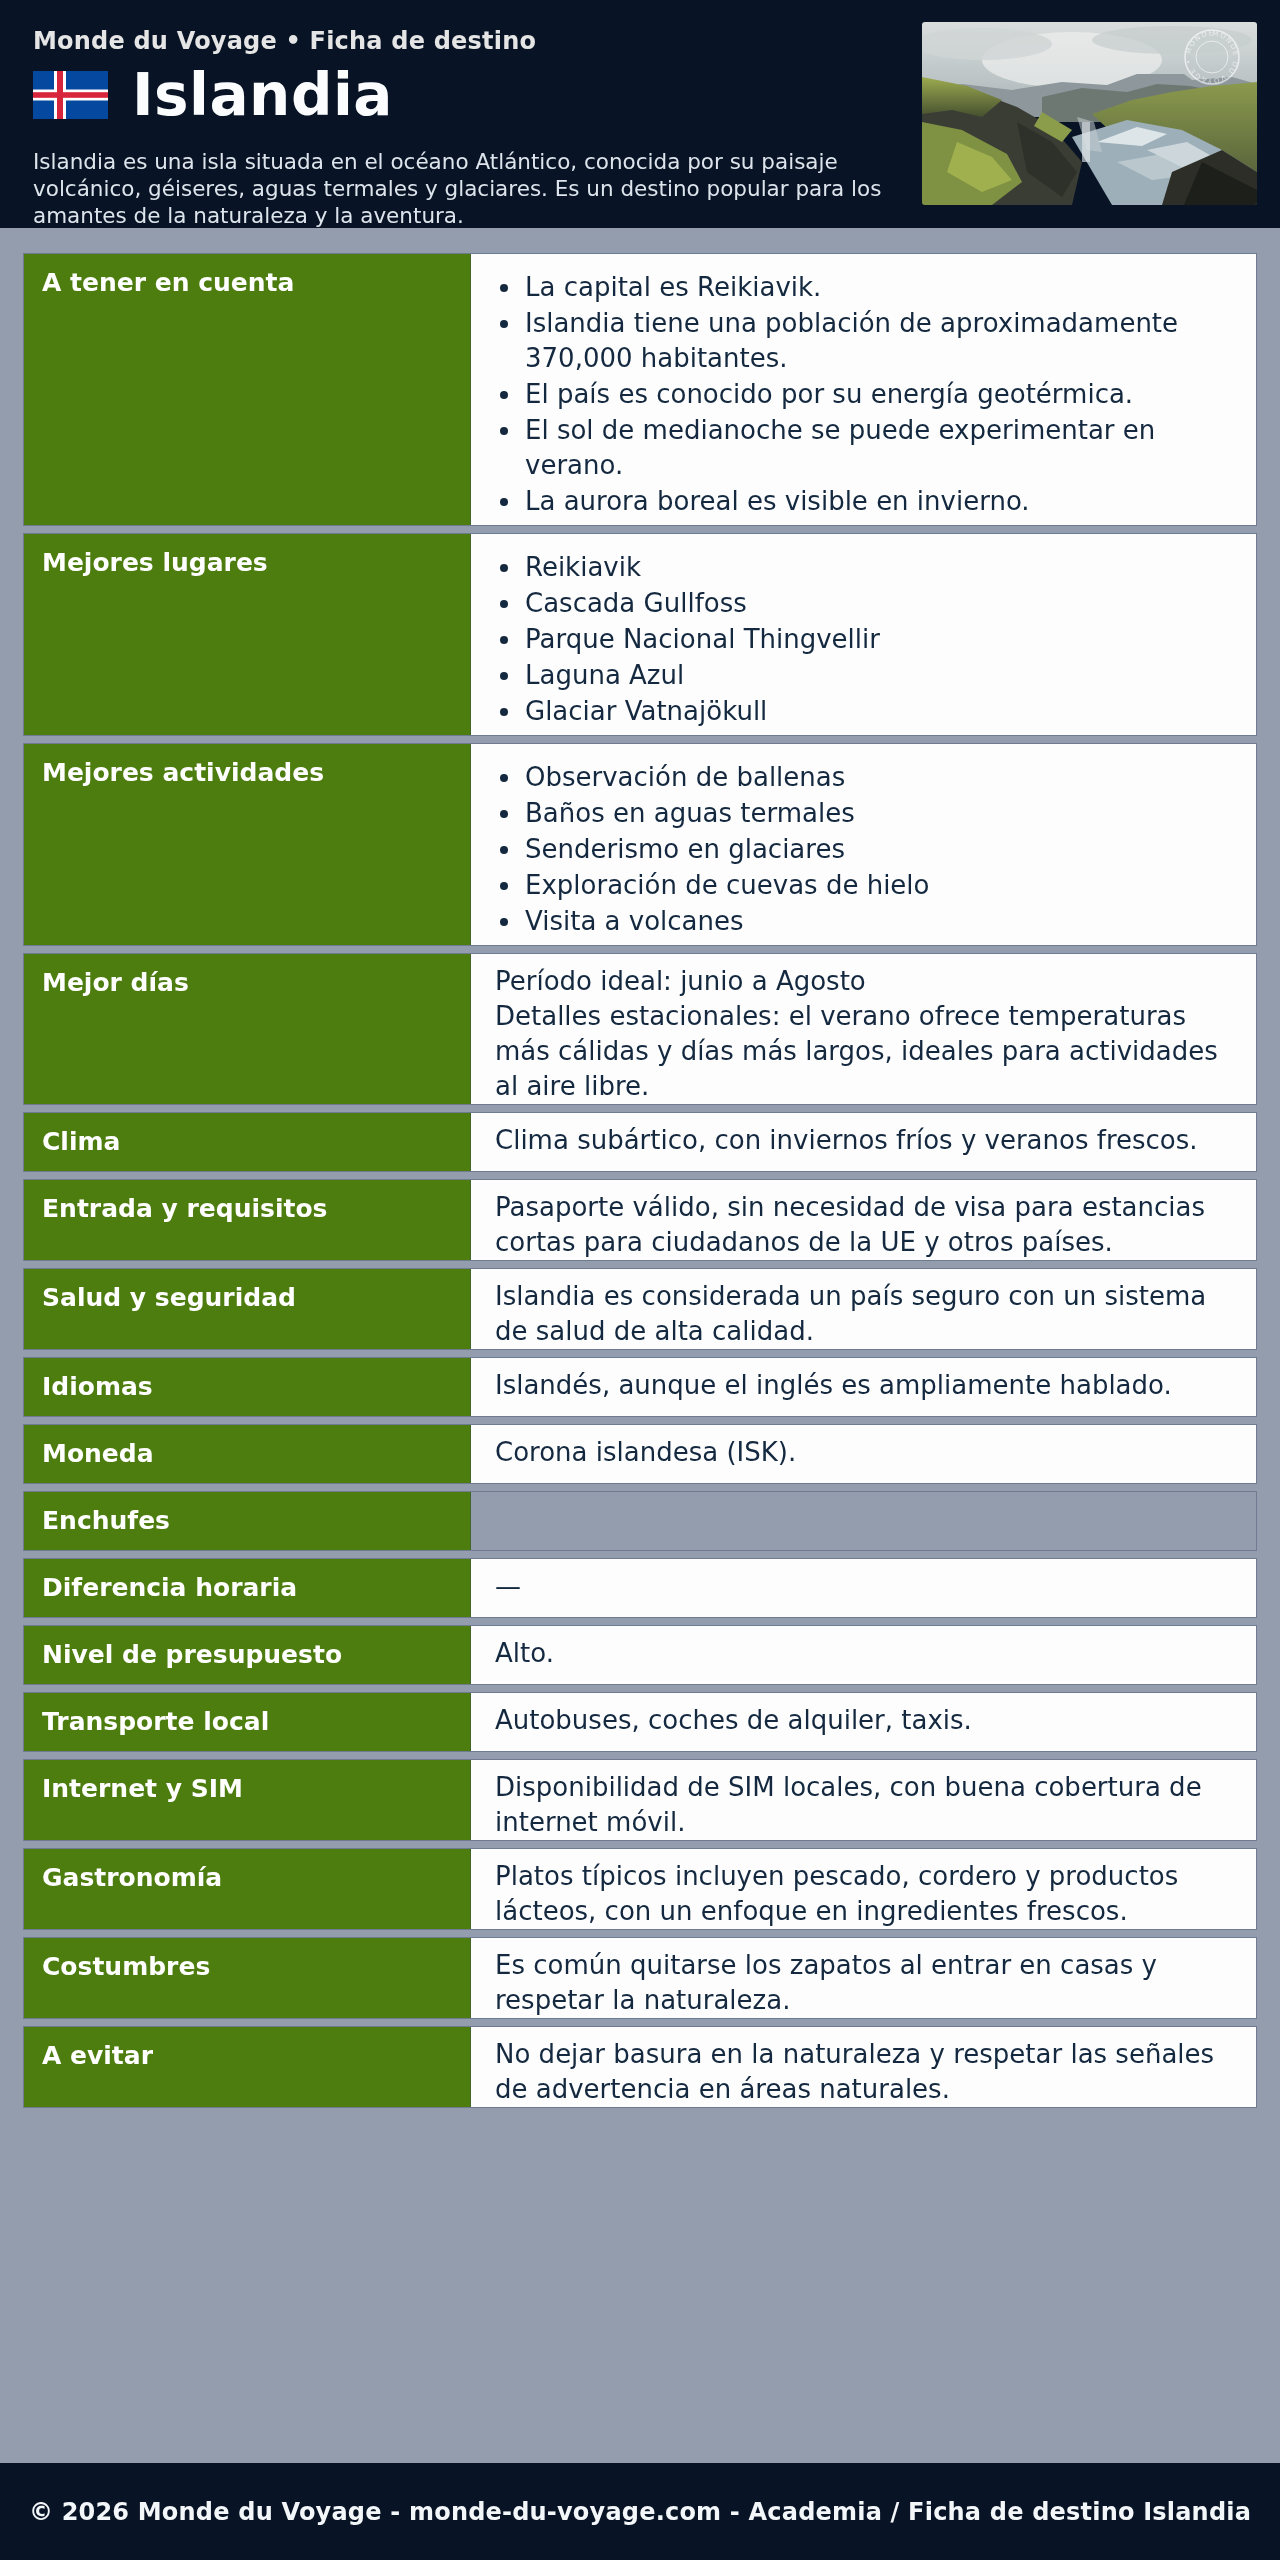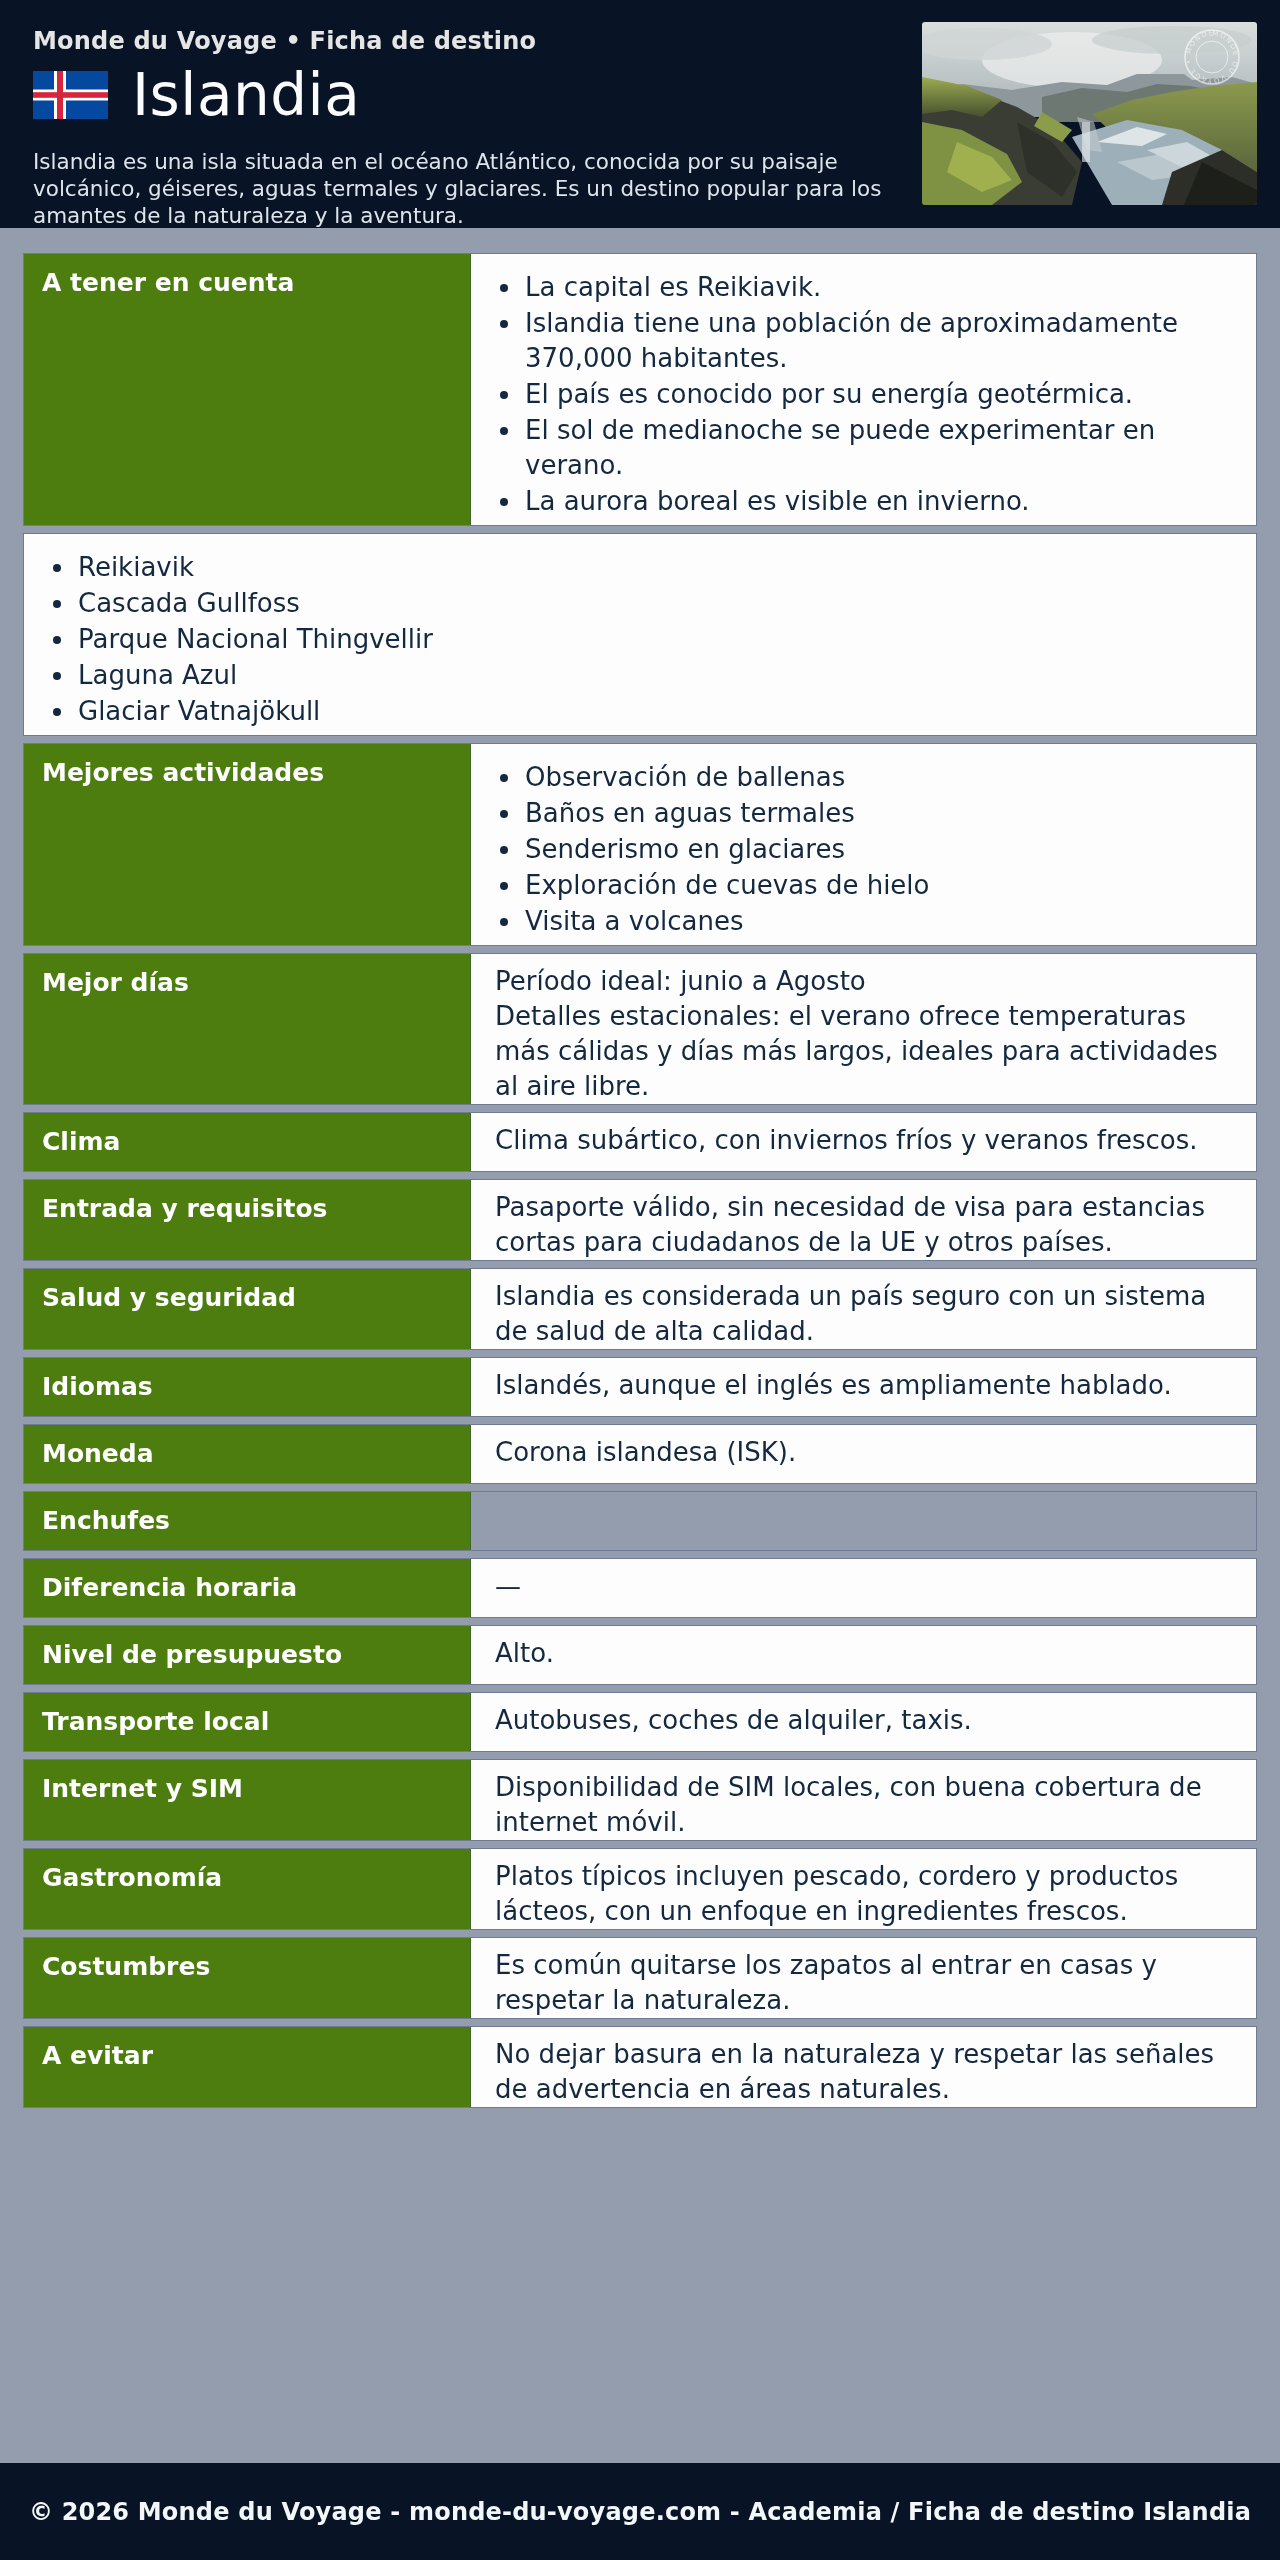--- a/index.html
+++ b/index.html
@@ -21,21 +21,21 @@
     color: #ffffff;
   }
   .breadcrumb {
     font-size: 24px; font-weight: bold; letter-spacing: 0.2px;
     color: #e5e5e5;
   }
   .title-row { display: flex; align-items: center; margin-top: 11px; }
   .flag { width: 75px; height: 48px; flex: 0 0 auto; display: block; }
   .page-title {
     margin: 0 0 0 24px;
-    font-size: 58px; line-height: 58px; font-weight: normal; color: #fbfcfd;
+    font-size: 58px; line-height: 58px; font-weight: bold; color: #fbfcfd;
     letter-spacing: 0.5px;
   }
   .description {
     margin-top: 24px;
     width: 880px;
     font-size: 21.5px; line-height: 27px;
     color: #dde4ec;
   }
   .photo {
     position: absolute; top: 22px; right: 23px;
@@ -166,20 +166,21 @@
             <li>La capital es Reikiavik.</li>
             <li>Islandia tiene una población de aproximadamente 370,000 habitantes.</li>
             <li>El país es conocido por su energía geotérmica.</li>
             <li>El sol de medianoche se puede experimentar en verano.</li>
             <li>La aurora boreal es visible en invierno.</li>
           </ul>
         </div>
     </div>
 
     <div class="info-row">
+      <div class="row-label">Mejores lugares</div>
       <div class="row-value">
           <ul class="bullets">
             <li>Reikiavik</li>
             <li>Cascada Gullfoss</li>
             <li>Parque Nacional Thingvellir</li>
             <li>Laguna Azul</li>
             <li>Glaciar Vatnajökull</li>
           </ul>
         </div>
     </div>

